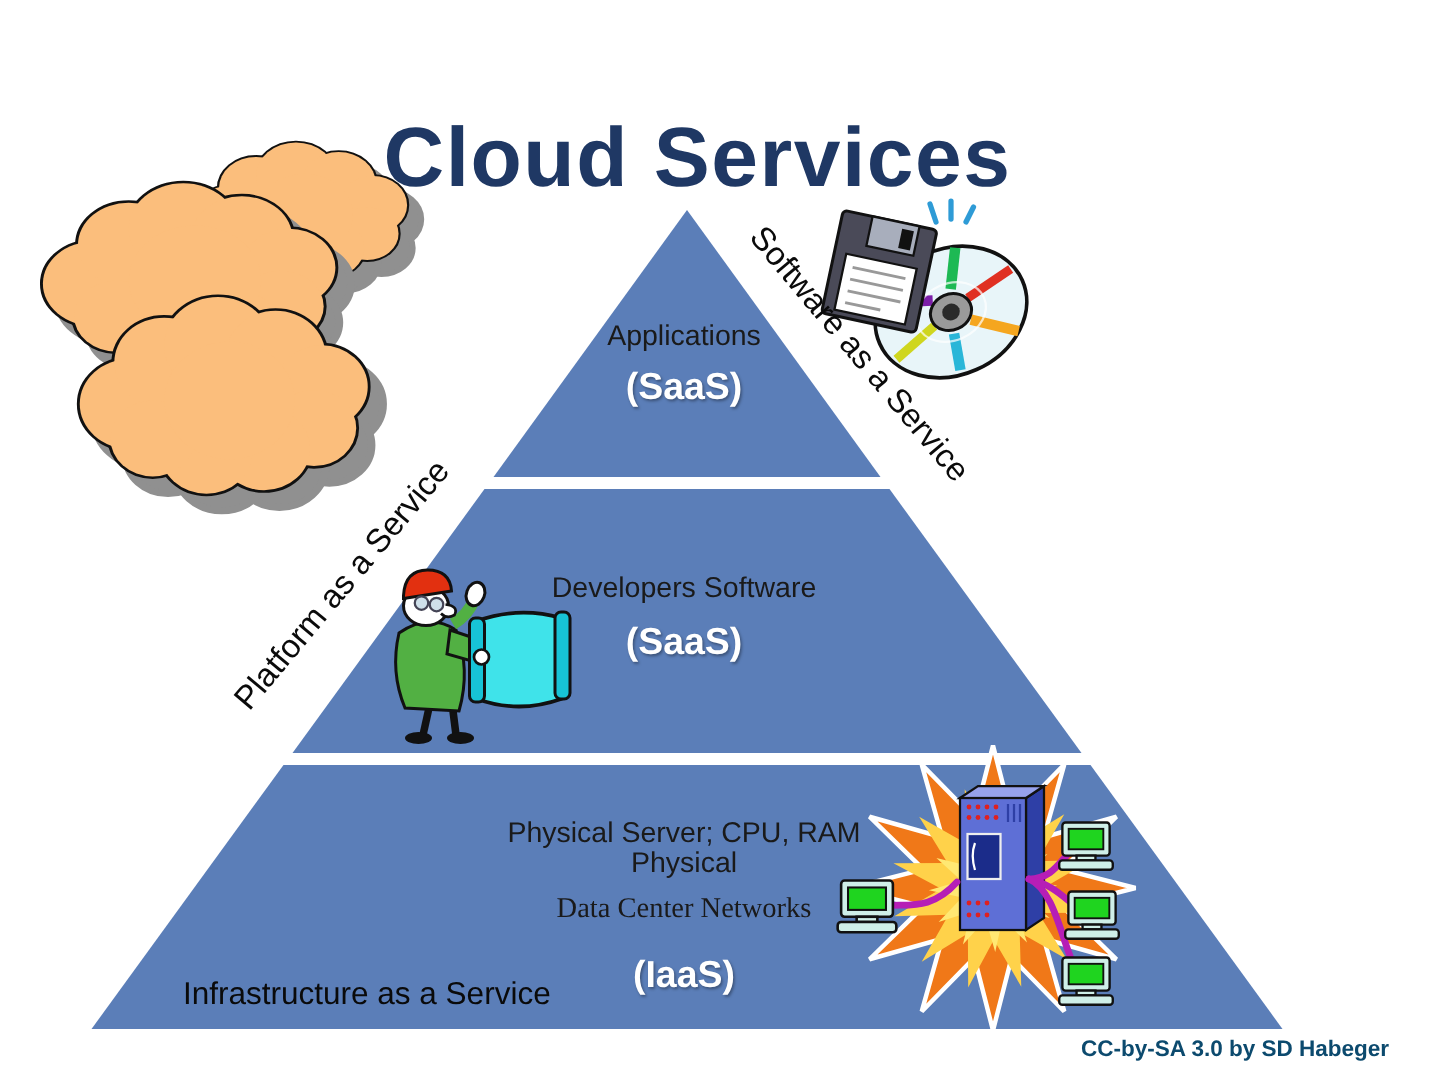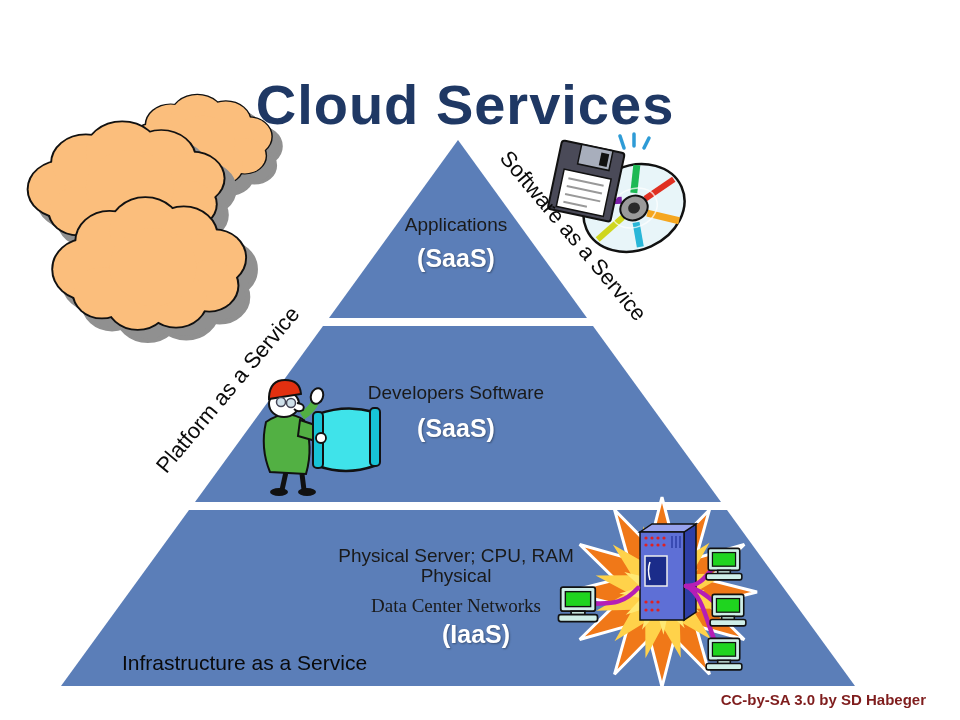--- a/index.html
+++ b/index.html
@@ -34,21 +34,21 @@
   .label-software{
     left:573px;top:236px;
     transform:translate(-50%,-50%) rotate(50deg);
   }
   .label-infrastructure{
     left:122px;top:651px;
     font-size:21px;color:#0a0a0a;
   }
   .credit{
     right:34px;top:691px;
-    font-size:15px;font-weight:bold;color:#7f1d1d;
+    font-size:15px;font-weight:bold;color:#0c4a6e;
   }
 
   
   .tier-shape{fill:var(--pyramid-blue,#5B7EB8);}
   .cloud-shadow{fill:var(--cloud-shadow,#909090);stroke:var(--cloud-shadow,#909090);}
   .cloud-outline{fill:var(--cloud-orange,#FBBE7C);stroke:#111;}
   .cloud-fillonly{fill:var(--cloud-orange,#FBBE7C);}
   .burst-outer{fill:var(--burst-orange,#F07818);stroke:#ffffff;stroke-width:3;}
   .burst-mid{fill:var(--burst-yellow,#FFD24A);}
   .burst-inner{fill:#FFE873;}
@@ -196,19 +196,19 @@
 
 <div class="txt tier-line" style="top:214px;">Applications</div>
 <div class="txt tier-acronym" style="top:244px;">(SaaS)</div>
 
 <div class="txt tier-line" style="top:382px;">Developers Software</div>
 <div class="txt tier-acronym" style="top:414px;">(SaaS)</div>
 
 <div class="txt tier-line" style="top:545px;">Physical Server; CPU, RAM</div>
 <div class="txt tier-line" style="top:565px;">Physical</div>
 <div class="txt tier-line" style="top:595px;font-family:Liberation Serif, serif;">Data Center Networks</div>
-<div class="txt tier-acronym" style="top:620px;margin-left:20px;">(IaaS)</div>
+<div class="txt tier-acronym" style="top:636px;">(IaaS)</div>
 
 <div class="txt side-label label-platform">Platform as a Service</div>
 <div class="txt side-label label-software">Software as a Service</div>
 <div class="txt label-infrastructure">Infrastructure as a Service</div>
 
 <div class="txt credit">CC-by-SA 3.0 by SD Habeger</div>
 
 </body></html>

